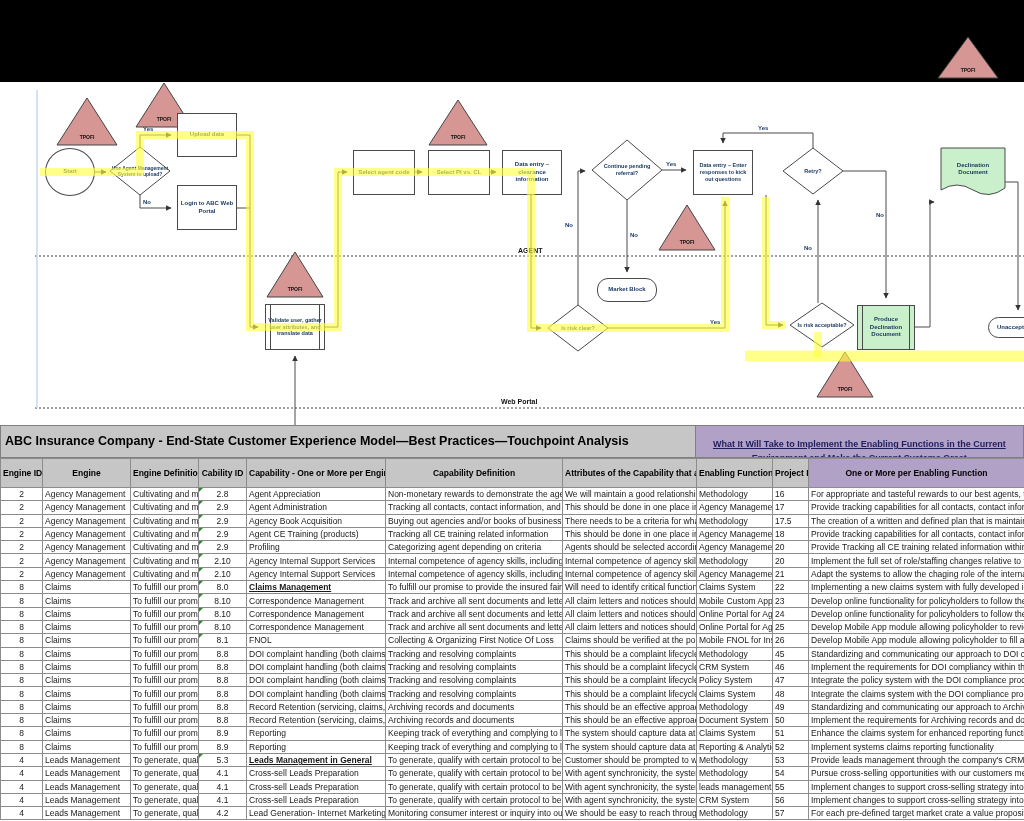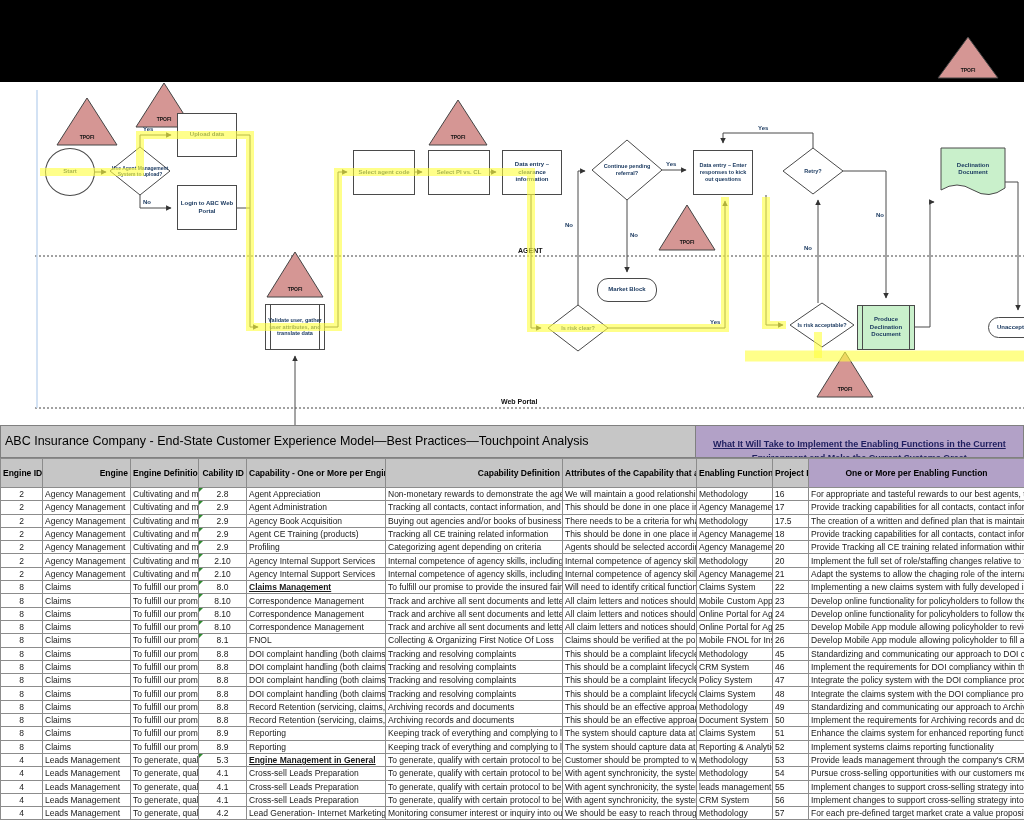--- a/index.html
+++ b/index.html
@@ -27,30 +27,30 @@
   .fcircle{border-radius:50%;}
   .fpill{border-radius:11px;}
   .flabel{position:absolute;z-index:2;display:flex;align-items:center;justify-content:center;
           text-align:center;font-size:5.5px;font-weight:bold;color:#17365d;line-height:1.25;}
   .elabel{position:absolute;z-index:2;font-size:6px;font-weight:bold;color:#17365d;}
   .lane-label{position:absolute;z-index:2;font-size:7px;font-weight:bold;color:#111;}
 
   
   .table-wrap{position:absolute;top:425px;left:0;width:1024px;height:396px;background:#fff;}
   .title-row{display:flex;height:33px;border:1px solid #808080;box-sizing:border-box;}
-  .title-cell{width:696px;background:#c6c6c6;font-size:12.5px;font-weight:normal;color:#000;
+  .title-cell{width:696px;background:#c6c6c6;font-size:12.5px;font-weight:bold;color:#000;
               line-height:31px;padding-left:4px;box-sizing:border-box;white-space:nowrap;
               overflow:hidden;border-right:1px solid #808080;}
   .banner-cell{width:328px;background:#b2a1c7;color:#1f1f5f;font-size:9px;font-weight:bold;
                text-decoration:underline;text-align:center;line-height:1.6;padding-top:11px;
                box-sizing:border-box;overflow:hidden;}
   table{border-collapse:collapse;table-layout:fixed;width:1024px;}
   th,td{border:1px solid #8c8c8c;overflow:hidden;white-space:nowrap;padding:0 2px;
         box-sizing:border-box;}
-  th{height:29px;background:#c6c6c6;font-size:8.5px;font-weight:bold;text-align:right;
+  th{height:29px;background:#c6c6c6;font-size:8.5px;font-weight:bold;text-align:center;
      vertical-align:middle;color:#000;}
   th.c9{background:#b2a1c7;text-align:center;}
   td{height:13.3px;font-size:8.5px;line-height:12px;color:#1a1a1a;background:#fff;
      position:relative;}
   td.c0,td.c3{text-align:center;}
   td.flag::before{content:"";position:absolute;left:0;top:0;border-top:4px solid #2e8b2e;
                   border-right:4px solid transparent;}
   td.emph{font-weight:bold;text-decoration:underline;}
 </style>
 </head>
@@ -474,21 +474,21 @@
             <td class="c6">The system should capture data at th</td>
             <td class="c7">Reporting &amp; Analytics</td>
             <td class="c8">52</td>
             <td class="c9">Implement  systems claims reporting functionality</td>
           </tr>
           <tr>
             <td class="c0">4</td>
             <td class="c1">Leads Management</td>
             <td class="c2">To generate, qual</td>
             <td class="c3 flag">5.3</td>
-            <td class="c4 emph">Engine Management in General</td>
+            <td class="c4 emph">Leads Management in General</td>
             <td class="c5">To generate, qualify with certain protocol to be pre</td>
             <td class="c6">Customer should be prompted to wri</td>
             <td class="c7">Methodology</td>
             <td class="c8">53</td>
             <td class="c9">Provide leads management through the company's CRM sy</td>
           </tr>
           <tr>
             <td class="c0">4</td>
             <td class="c1">Leads Management</td>
             <td class="c2">To generate, qual</td>

